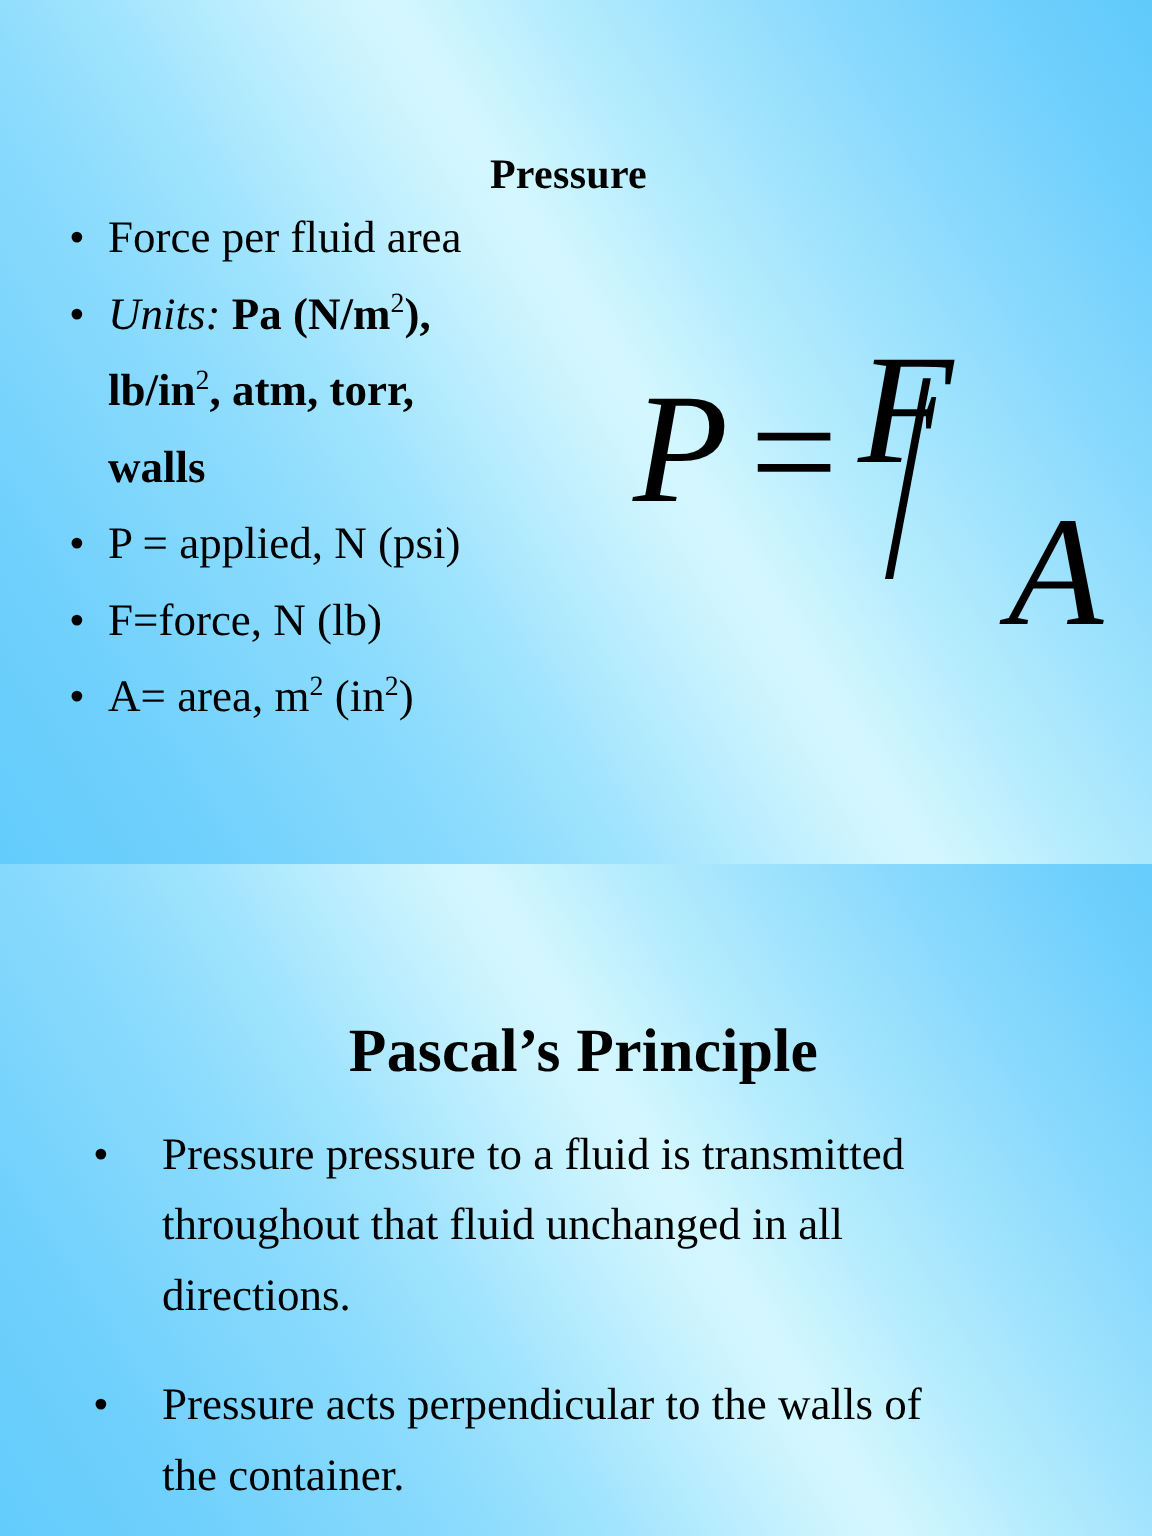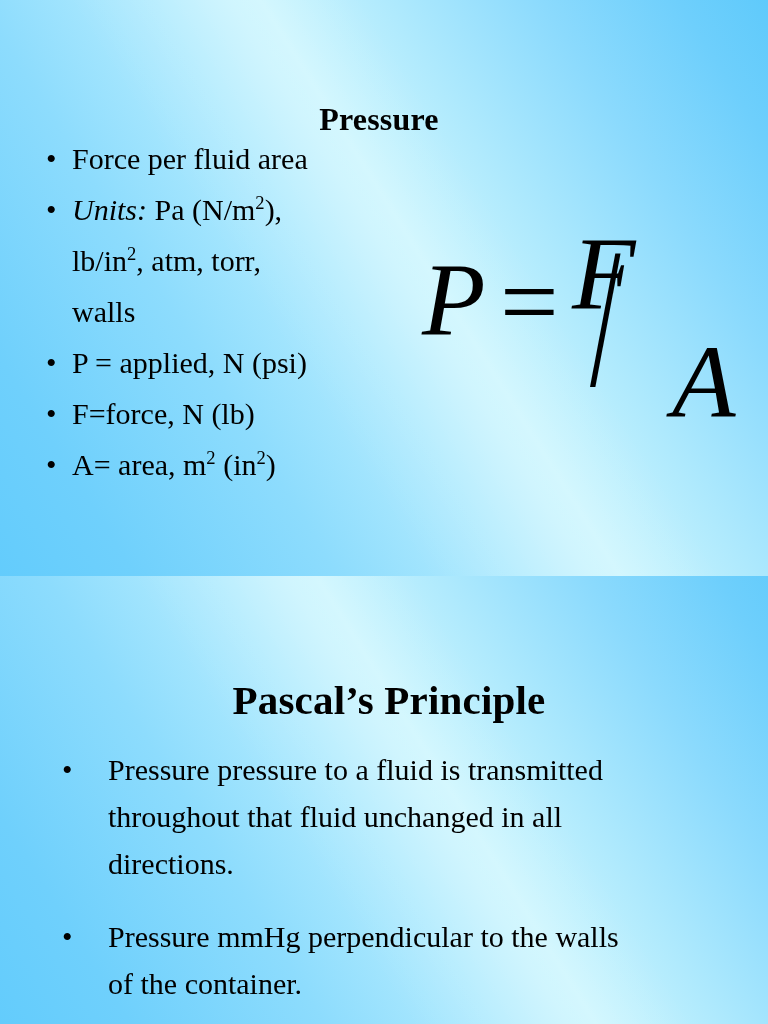--- a/index.html
+++ b/index.html
@@ -59,21 +59,21 @@
     position: absolute;
     text-align: center;
     font-weight: bold;
     color: #000000;
     white-space: nowrap;
     letter-spacing: 0.2px;
   }
   #title-1 {
     left: 0; right: 8px;
     top: 74px;
-    font-size: 32px;
+    font-size: 28px;
     line-height: 48px;
     transform: translateX(-1px);
   }
   #title-2 {
     left: 0; right: 0;
     top: 72px;
     font-size: 41px;
     line-height: 50px;
     transform: translateX(-13px);
   }
@@ -109,21 +109,21 @@
     font-size: 30px;
     line-height: 51px;
   }
   #bullets-1 > li { padding-left: 38px; min-height: 51px; }
   #bullets-1 > li .bullet-dot { left: 12px; top: 0; }
 
   .unit-label {
     font-weight: normal;
     font-style: italic;
   }
-  .unit-rest { font-weight: normal; font-style: normal; }
+  .unit-rest { font-weight: bold; font-style: normal; }
 
   sup.exp {
     font-size: 0.62em;
     vertical-align: super;
     line-height: 0;
   }
 
   
   #bullets-2 {
     left: 50px;
@@ -222,18 +222,18 @@
 
     <h1 class="slide-title" id="title-2">Pascal’s Principle</h1>
 
     <ul class="bullets" id="bullets-2">
       <li>
         <span class="bullet-dot">•</span>
         <span class="bullet-text">Pressure pressure to a fluid is transmitted throughout that fluid unchanged in all directions.</span>
       </li>
       <li>
         <span class="bullet-dot">•</span>
-        <span class="bullet-text">Pressure mmHg perpendicular to the walls of the container.</span>
+        <span class="bullet-text">Pressure acts perpendicular to the walls of the container.</span>
       </li>
     </ul>
   </section>
 
 </div>
 
 </body></html>

